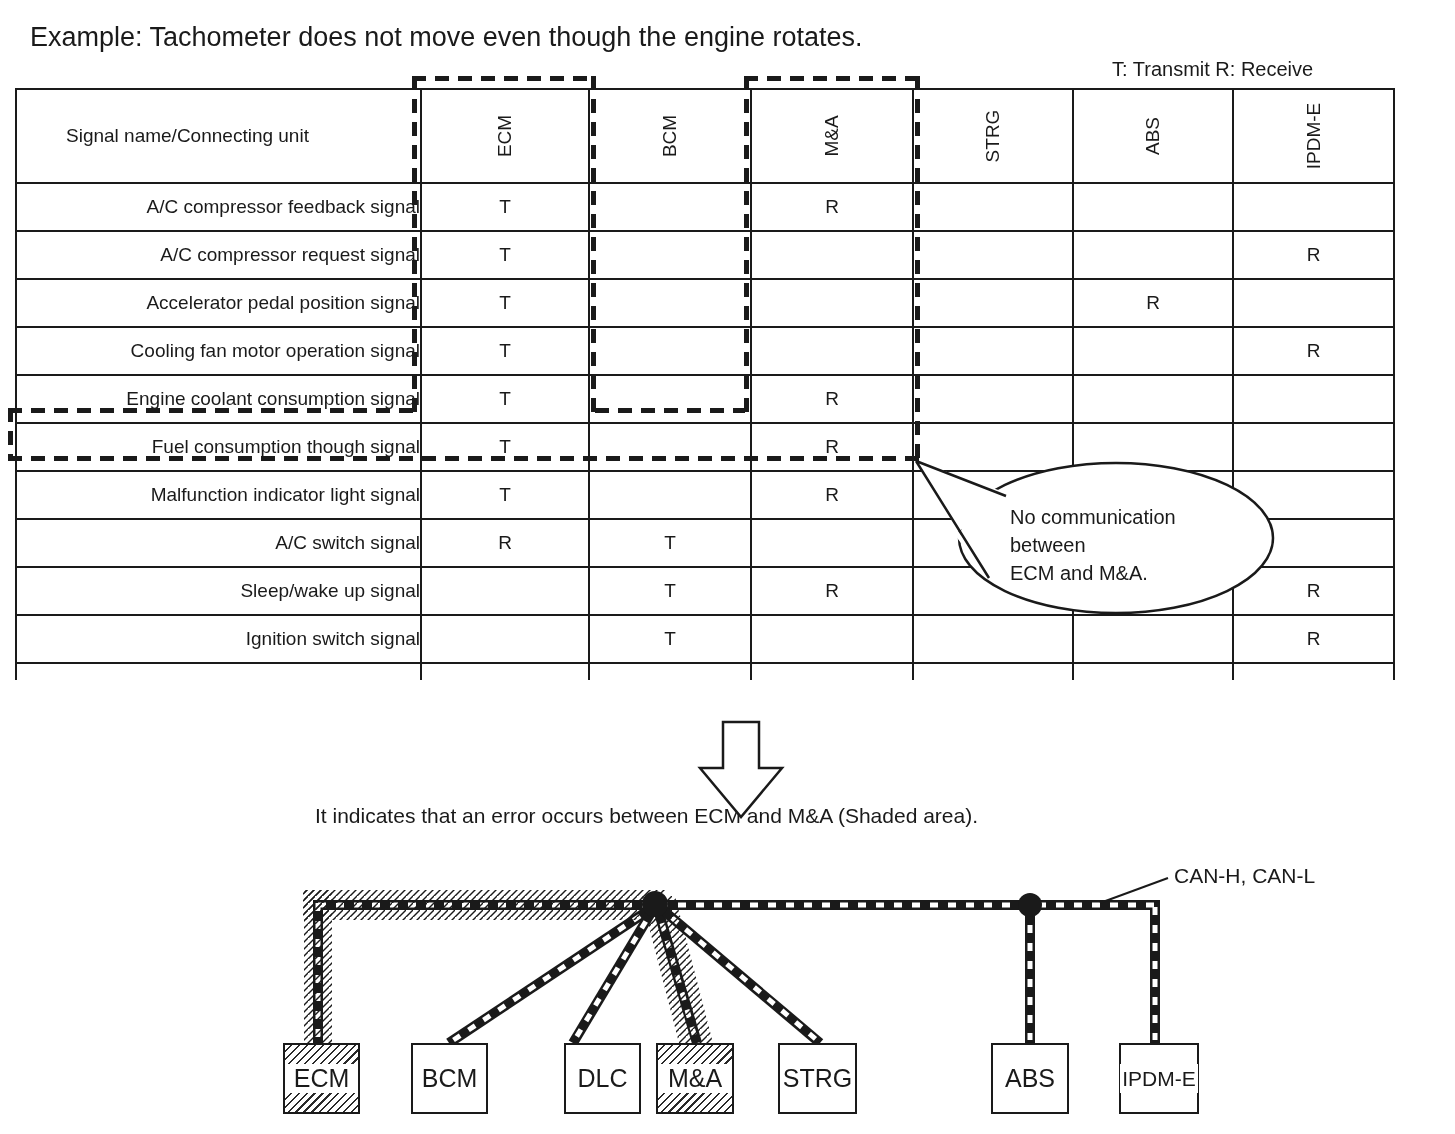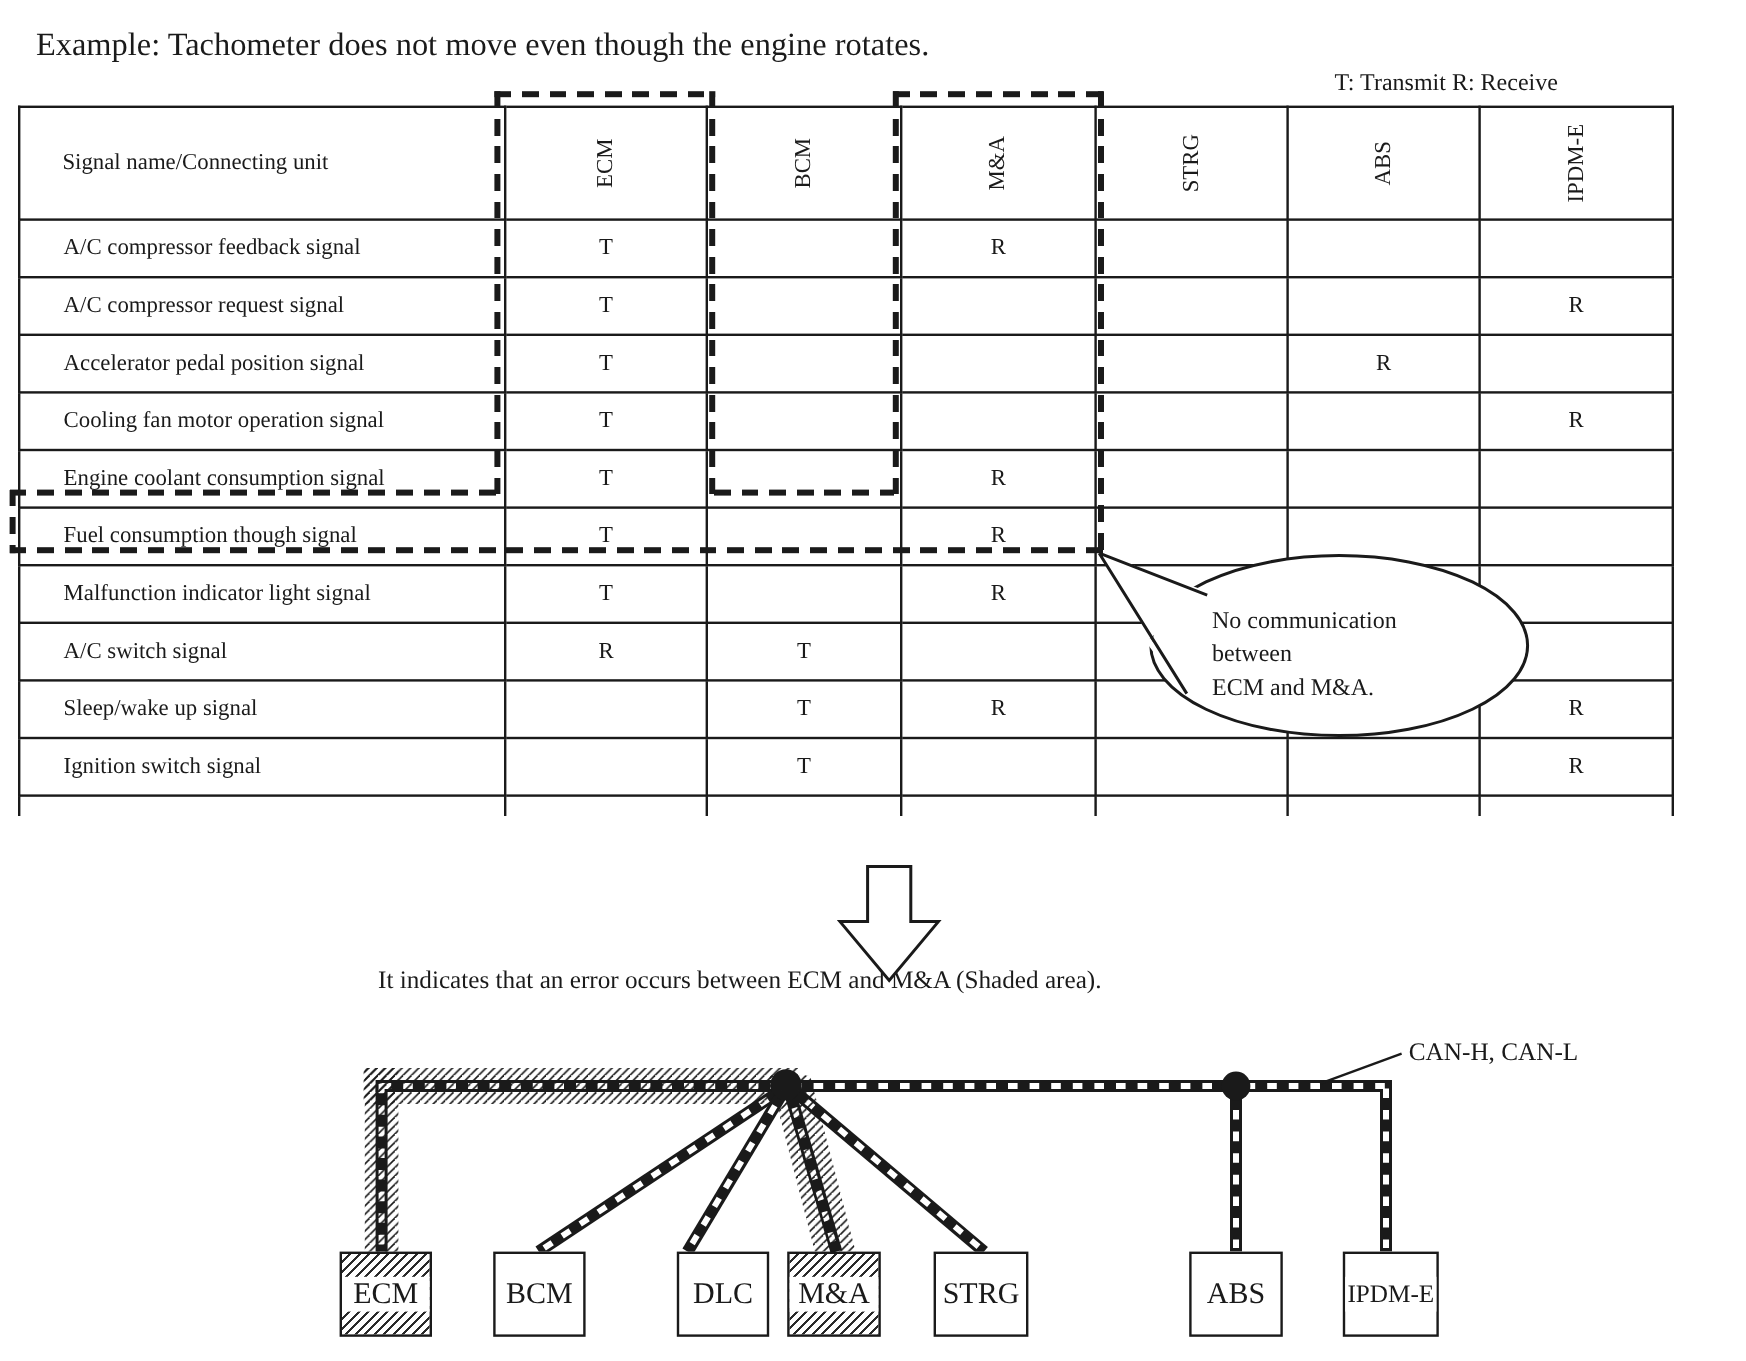--- a/index.html
+++ b/index.html
@@ -1,28 +1,28 @@
 <!DOCTYPE html>
 <html><head>
 <meta charset="utf-8">
 <style>
   html,body{margin:0;padding:0;width:1455px;height:1134px;background:#fff;
     font-family:"Liberation Sans",sans-serif;color:#1a1a1a;overflow:hidden;}
-  #stage{position:relative;width:1455px;height:1134px;background:#fff;font-family:Liberation Serif, serif;}
+  #stage{position:relative;width:1455px;height:1134px;background:#fff;}
 
   .title{position:absolute;left:30px;top:22px;font-size:27px;}
   .legend{position:absolute;left:1112px;top:58px;font-size:20px;}
 
   
   .tblwrap{position:absolute;left:15px;top:88px;}
   table{border-collapse:collapse;table-layout:fixed;}
   td,th{border:2px solid #1a1a1a;font-weight:400;font-size:19px;padding:0;
         vertical-align:middle;background:transparent;}
-  th.hcell{text-align:left;padding-left:35px;height:92px;}
-  td.sig{text-align:left;padding-left:36px;height:46px;}
+  th.hcell{text-align:left;padding-left:49px;height:92px;}
+  td.sig{text-align:right;padding-left:36px;height:46px;}
   td.val{text-align:center;height:46px;}
   th.col{position:relative;height:92px;}
   .rot{position:absolute;left:50%;top:50%;transform:translate(-50%,-50%) rotate(-90deg);
        white-space:nowrap;font-size:19px;}
   tr.cut td{height:16px;border-bottom:none;}
 
   
   .dh{position:absolute;height:5px;z-index:3;
       background:repeating-linear-gradient(90deg,#1a1a1a 0 14px,transparent 14px 23px);}
   .dv{position:absolute;width:5px;z-index:3;

